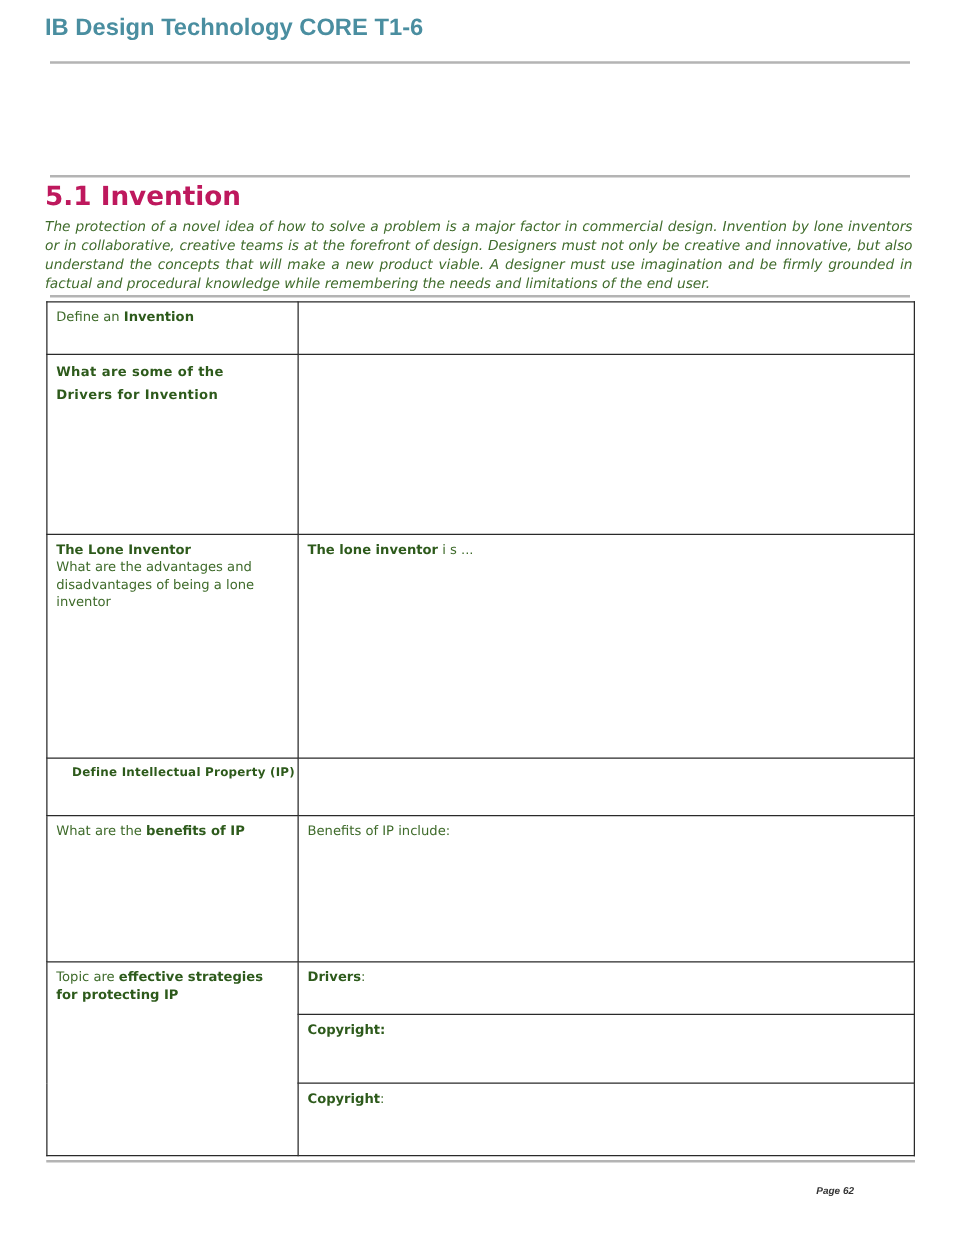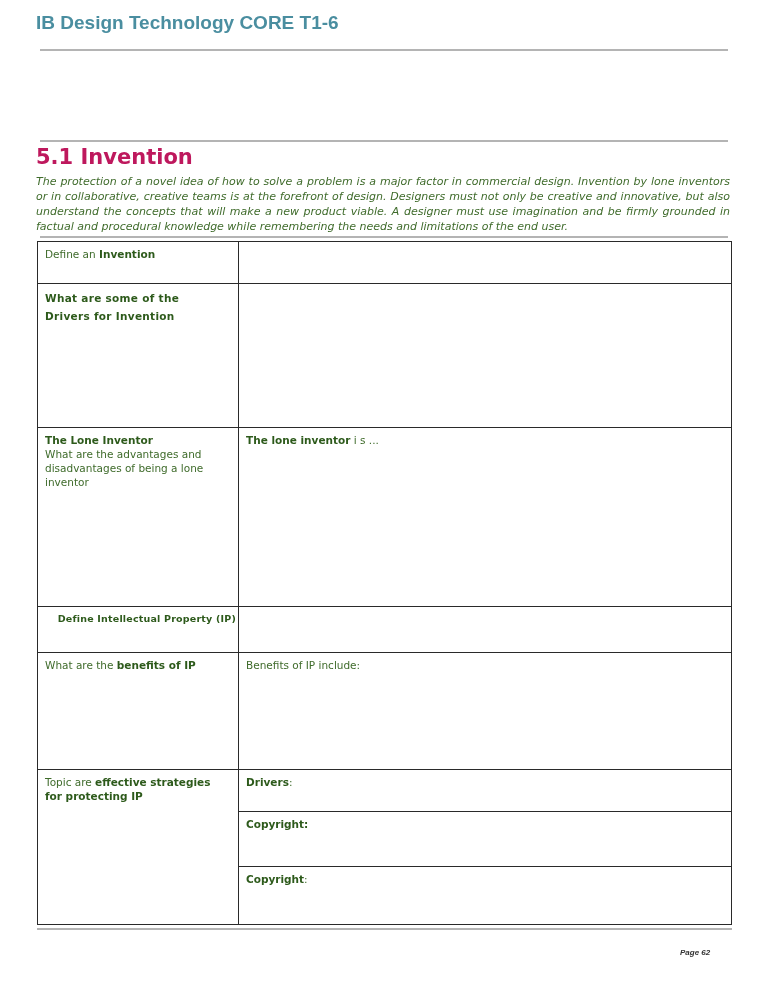--- a/index.html
+++ b/index.html
@@ -9,21 +9,21 @@
   .title { position: absolute; left: 0; width: 768px; text-align: center; color: #2d5a1b; font-weight: bold; font-size: 26px; line-height: 32px; top: 64px; letter-spacing: -0.3px; }
   .section-heading { position: absolute; left: 36px; top: 145px; font-size: 21px; font-weight: bold; color: #be185d; text-align: right; }
   .intro { position: absolute; left: 36px; top: 174px; width: 694px; font-size: 11px; line-height: 15px; color: #3f6b2b; text-align: justify; font-style: italic; }
   table.worksheet { position: absolute; left: 37px; top: 241px; width: 695px; border-collapse: collapse; }
   table.worksheet td { border: 1.5px solid #2a2a2a; vertical-align: top; padding: 5px 7px; font-size: 10.5px; color: #3f6b2b; line-height: 14px; }
   td.q { width: 186px; }
   b, .b { font-weight: bold; color: #2d5a1b; }
   .mono-bold { font-family: "DejaVu Sans", sans-serif; font-weight: bold; font-size: 10.5px; line-height: 18px; color: #2d5a1b; letter-spacing: 0.3px; }
   .mono-bold.small { font-size: 9.5px; line-height: 14px; letter-spacing: 0.2px; text-align: right; }
   .bottom-rule { position: absolute; left: 37px; top: 928px; width: 695px; height: 2px; background: #b4b4b4; }
-  .page-num { position: absolute; left: 680px; top: 948px; font-family: "Liberation Sans", sans-serif; font-style: italic; font-weight: bold; font-size: 8px; color: #333; }
+  .page-num { position: absolute; left: 653px; top: 948px; font-family: "Liberation Sans", sans-serif; font-style: italic; font-weight: bold; font-size: 8px; color: #333; }
 </style>
 </head>
 <body>
 
 <div class="header-text">IB Design Technology CORE  T1-6</div>
 <div class="rule" style="left:40px; top:49px; width:688px;"></div>
 
 <div class="title">
 </div>
 <div class="rule" style="left:40px; top:140px; width:688px;"></div>

